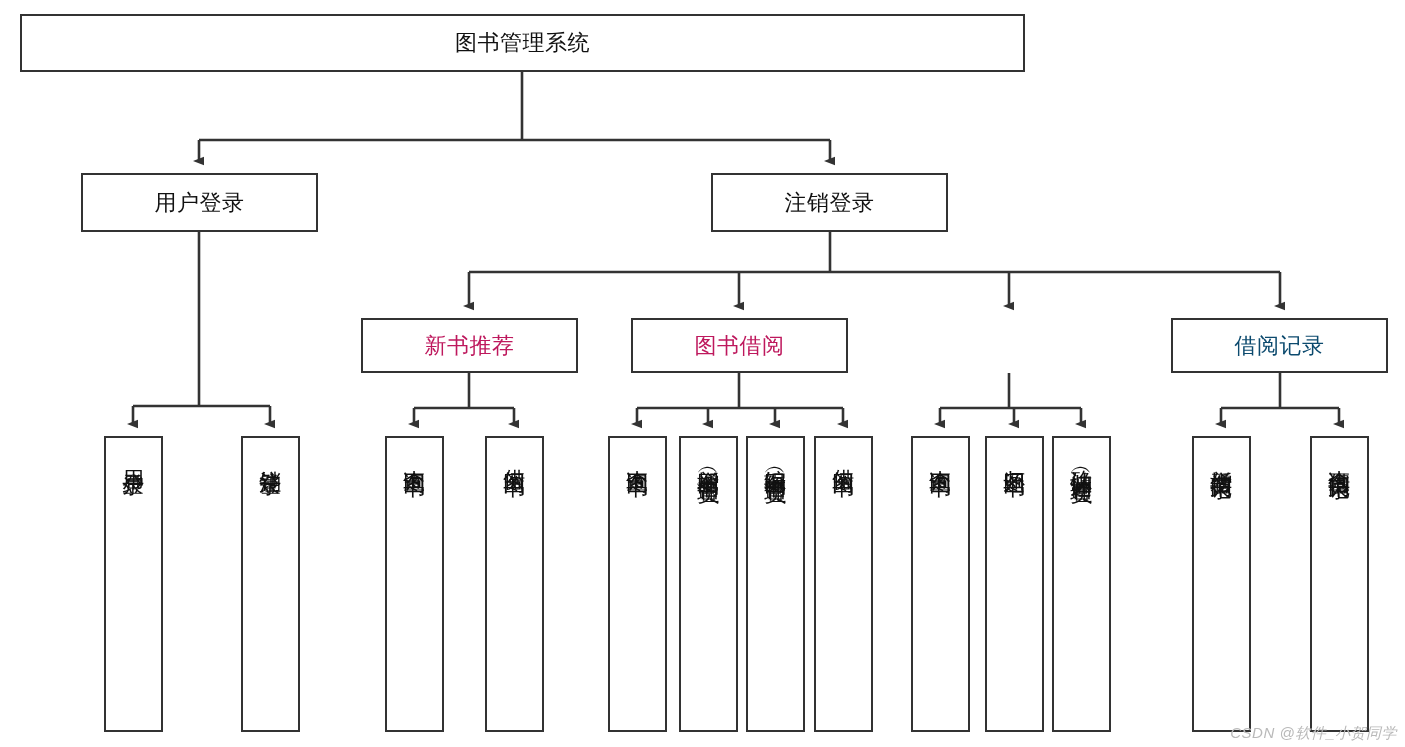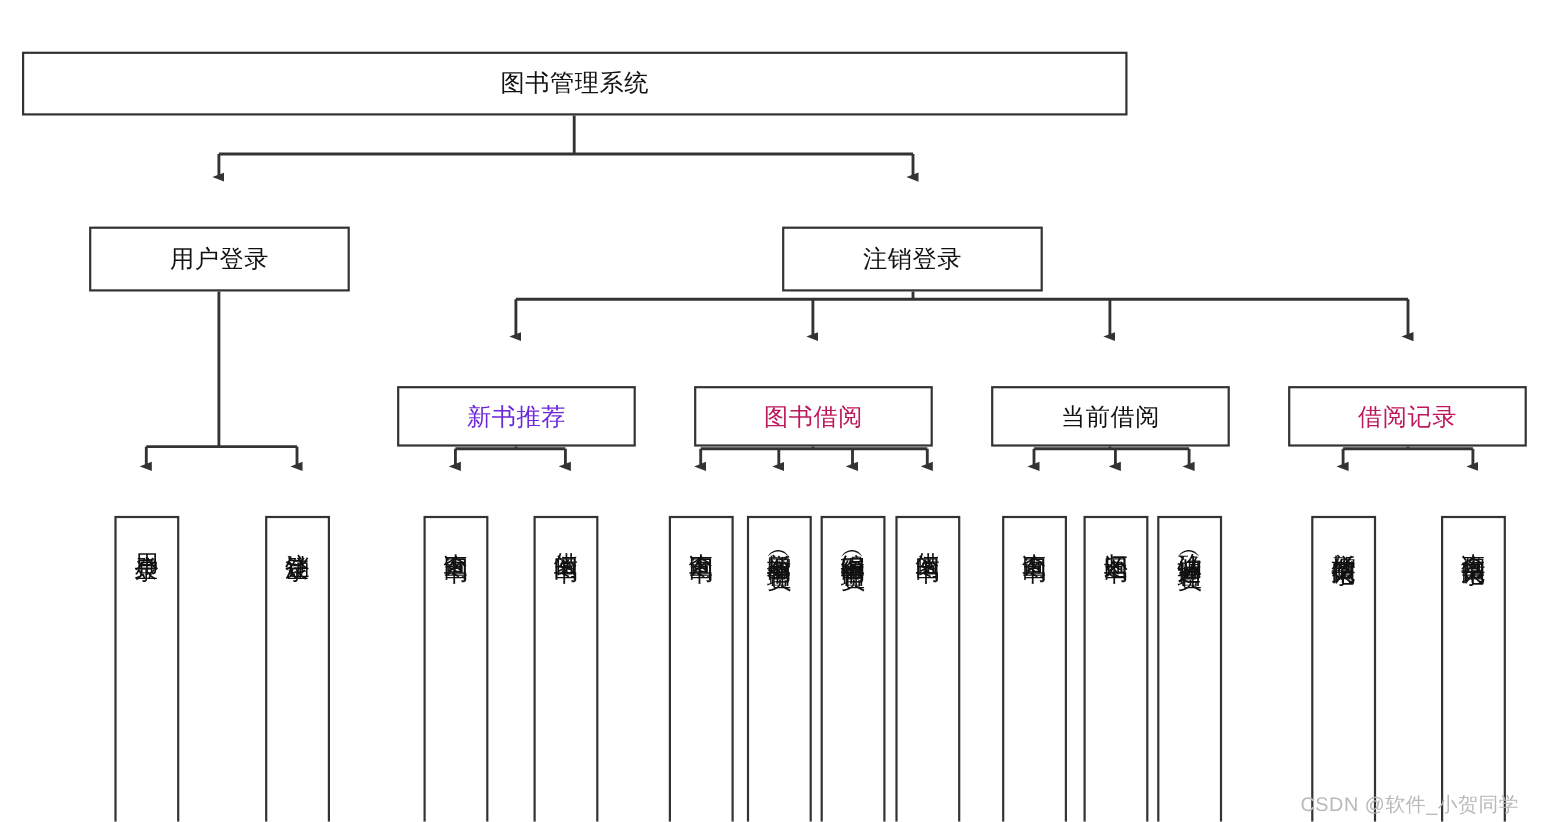--- a/index.html
+++ b/index.html
@@ -27,21 +27,20 @@
   }
   .node-box {
     position: absolute;
     box-sizing: border-box;
     background: #ffffff;
     border: 2px solid #333333;
     display: flex;
     align-items: center;
     justify-content: center;
     color: #1a1a1a;
-    margin-top: 33px;
   }
   .node-label {
     font-size: 22px;
     line-height: 1.15;
     color: #111111;
     white-space: nowrap;
     letter-spacing: 0.5px;
   }
   .node-box.leaf {
     align-items: flex-start;
@@ -51,27 +50,28 @@
     writing-mode: vertical-rl;
     text-orientation: upright;
     font-size: 22px;
     line-height: 1.35;
     letter-spacing: 2px;
     white-space: normal;
     max-height: 268px;
   }
   .watermark {
     position: absolute;
-    right: 24px;
+    right: 8px;
     bottom: 4px;
-    font-size: 18px;
+    font-size: 15px;
     color: #b9b9b9;
     white-space: nowrap;
     letter-spacing: 0.5px;
     pointer-events: none;
+    font-style: italic;
   }
 </style>
 </head>
 <body>
 
 <div id="diagram-root">
 
   <svg id="diagram-svg" viewBox="0 0 1405 747" xmlns="http://www.w3.org/2000/svg">
     <defs>
       <marker id="arrow" markerWidth="11" markerHeight="11" refX="5.2" refY="5" orient="auto" markerUnits="userSpaceOnUse">
@@ -139,30 +139,27 @@
   </div>
 
   <div class="node-box" id="node-user-login" style="left: 81px; top: 173px; width: 237px; height: 59px; border-color: rgb(51, 51, 51); background: rgb(255, 255, 255);">
     <span class="node-label" style="color: rgb(17, 17, 17);">用户登录</span>
   </div>
   <div class="node-box" id="node-book-manage" style="left: 711px; top: 173px; width: 237px; height: 59px; border-color: rgb(51, 51, 51); background: rgb(255, 255, 255);">
     <span class="node-label" style="color: rgb(17, 17, 17);">注销登录</span>
   </div>
 
   <div class="node-box" id="node-new-book-recommend" style="left: 361px; top: 318px; width: 217px; height: 55px; border-color: rgb(51, 51, 51); background: rgb(255, 255, 255);">
-    <span class="node-label" style="color: #6d28d9;">新书推荐</span>
+    <span class="node-label" style="color: #be185d;">新书推荐</span>
   </div>
   <div class="node-box" id="node-book-borrow" style="left: 631px; top: 318px; width: 217px; height: 55px; border-color: rgb(51, 51, 51); background: rgb(255, 255, 255);">
     <span class="node-label" style="color: #be185d;">图书借阅</span>
   </div>
-  <div class="node-box" id="node-current-borrow" style="left: 901px; top: 318px; width: 217px; height: 55px; border-color: rgb(51, 51, 51); background: rgb(255, 255, 255);">
-    <span class="node-label" style="color: rgb(17, 17, 17);">当前借阅</span>
-  </div>
   <div class="node-box" id="node-borrow-record" style="left: 1171px; top: 318px; width: 217px; height: 55px; border-color: rgb(51, 51, 51); background: rgb(255, 255, 255);">
-    <span class="node-label" style="color: #be185d;">借阅记录</span>
+    <span class="node-label" style="color: #0c4a6e;">借阅记录</span>
   </div>
 
   <div class="node-box leaf" id="node-leaf-user-login" style="left: 104px; top: 436px; width: 59px; height: 296px; border-color: rgb(51, 51, 51); background: rgb(255, 255, 255);">
     <span class="node-label" style="color: rgb(17, 17, 17);">用户登录</span>
   </div>
   <div class="node-box leaf" id="node-leaf-logout" style="left: 241px; top: 436px; width: 59px; height: 296px; border-color: rgb(51, 51, 51); background: rgb(255, 255, 255);">
     <span class="node-label" style="color: rgb(17, 17, 17);">注销登录</span>
   </div>
   <div class="node-box leaf" id="node-leaf-query-book-1" style="left: 385px; top: 436px; width: 59px; height: 296px; border-color: rgb(51, 51, 51); background: rgb(255, 255, 255);">
     <span class="node-label" style="color: rgb(17, 17, 17);">查询图书</span>

